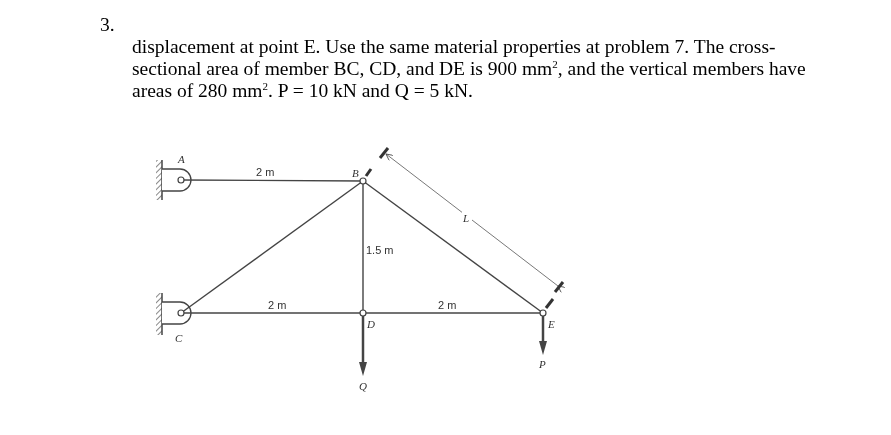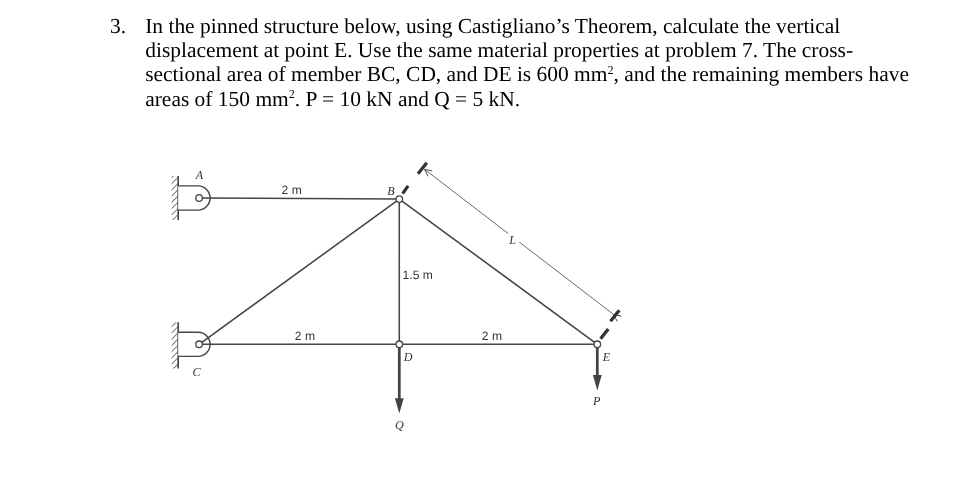--- a/index.html
+++ b/index.html
@@ -11,24 +11,24 @@
   svg.fig { position: absolute; left: 0; top: 0; }
   .lbl-sans { font-family: "Liberation Sans", sans-serif; font-size: 11px; fill: #333; }
   .lbl-ital { font-family: "Liberation Serif", serif; font-style: italic; font-size: 11px; fill: #333; }
 </style>
 </head>
 <body>
 
 <div class="problem">
   <span class="num">3.</span>
   <span class="text">
-    <span>In the pinned structure below, using Castigliano’s Theorem, calculate the vertical</span><br>
+    <br>
     <span>displacement at point E. Use the same material properties at problem 7. The cross-</span><br>
-    <span>sectional area of member BC, CD, and DE is 600 mm</span><sup>2</sup><span>, and the remaining members have</span><br>
-    <span>areas of 150 mm</span><sup>2</sup><span>. P = 10 kN and Q = 5 kN.</span>
+    <span>sectional area of member BC, CD, and DE is 900 mm</span><sup>2</sup><span>, and the vertical members have</span><br>
+    <span>areas of 280 mm</span><sup>2</sup><span>. P = 10 kN and Q = 5 kN.</span>
   </span>
 </div>
 
 <svg class="fig" width="891" height="435" viewBox="0 0 891 435">
   <defs>
     <pattern id="hatch" width="4" height="4" patternUnits="userSpaceOnUse" patternTransform="rotate(45)">
       <line x1="0" y1="0" x2="0" y2="4" stroke="#555" stroke-width="1.4"></line>
     </pattern>
     <marker id="openArrow" markerWidth="10" markerHeight="8" refX="1" refY="4" orient="auto">
       <path d="M9,0 L1,4 L9,8" fill="none" stroke="#444" stroke-width="1"></path>

